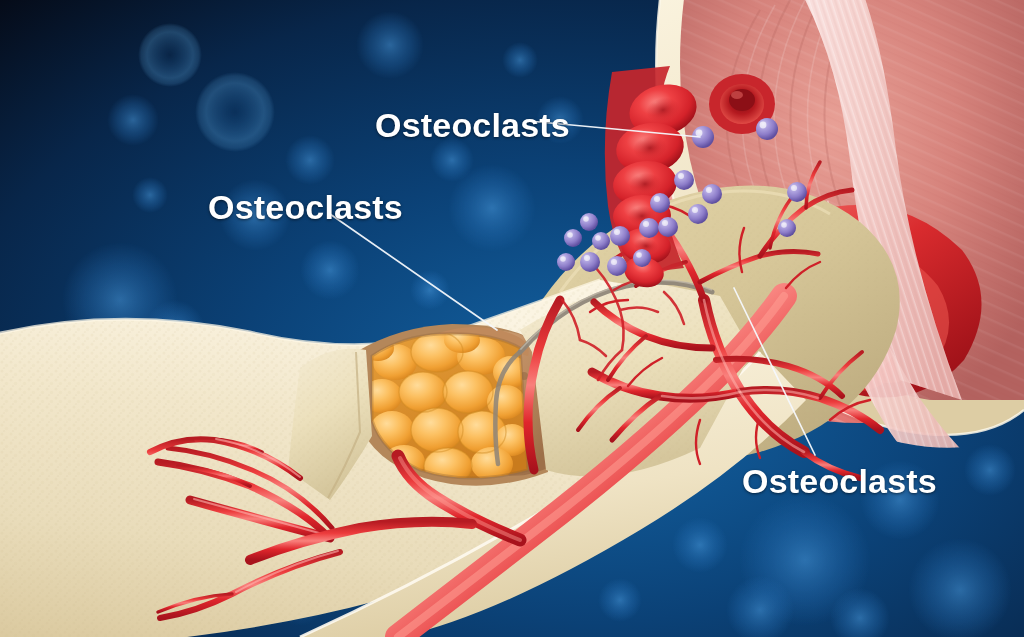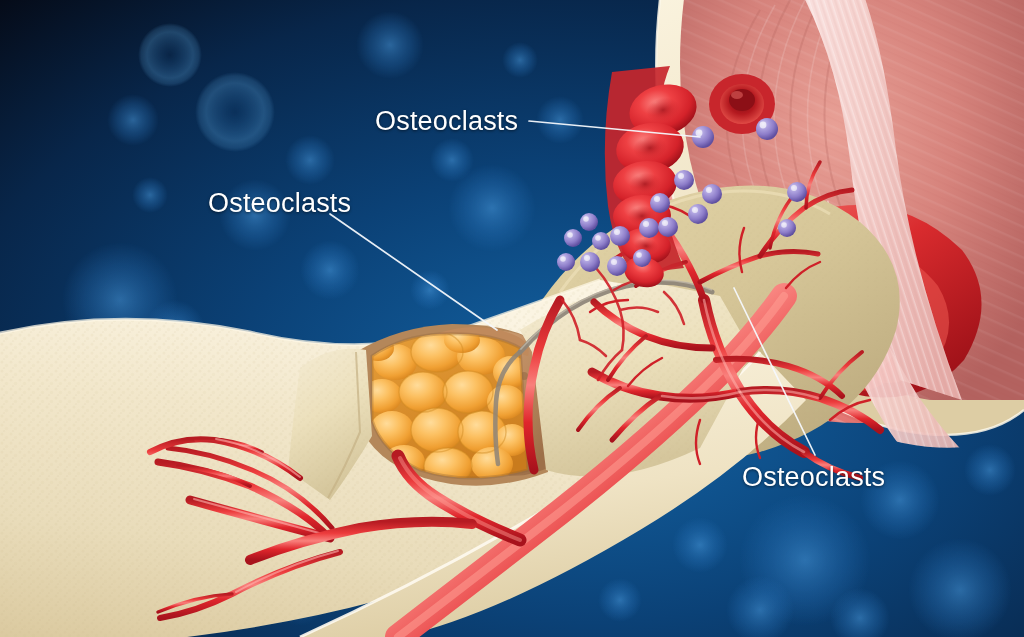--- a/index.html
+++ b/index.html
@@ -9,22 +9,22 @@
     width:1024px;height:637px;
     overflow:hidden;
     font-family:"Liberation Sans", sans-serif;
     background:#07101f;
   }
   #stage svg.layer{position:absolute;top:0;left:0;width:1024px;height:637px;display:block;}
   .label{
     position:absolute;
     color:#ffffff;
     font-family:"Liberation Sans", sans-serif;
-    font-size:27px;
-    font-weight:400;
+    font-size:34px;
+    font-weight:700;
     letter-spacing:0.2px;
     white-space:nowrap;
     text-shadow:0 1px 3px rgba(0,0,0,0.55);
     pointer-events:none;
   }
   #label-osteoclasts-top{left:375px;top:106px;}
   #label-osteoclasts-left{left:208px;top:188px;}
   #label-osteoclasts-right{left:742px;top:462px;}
 </style>
 </head>

